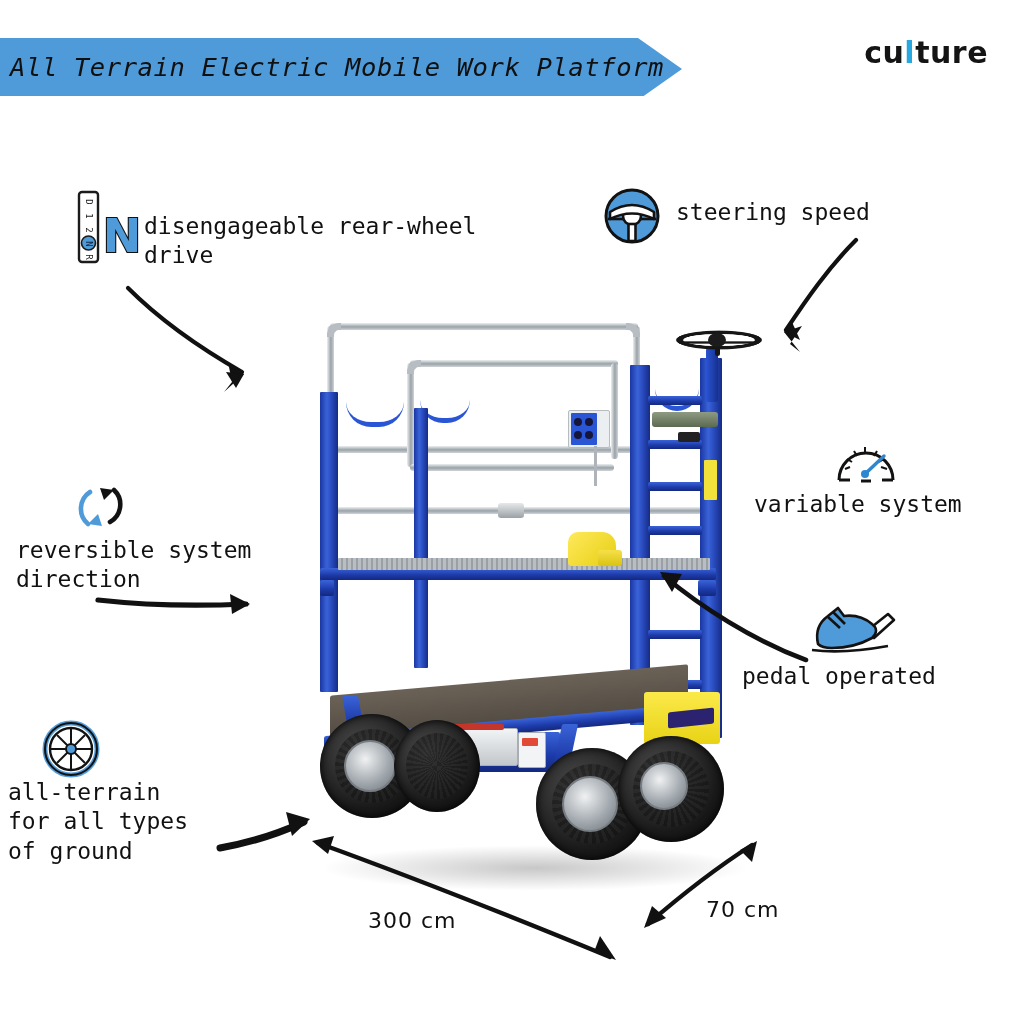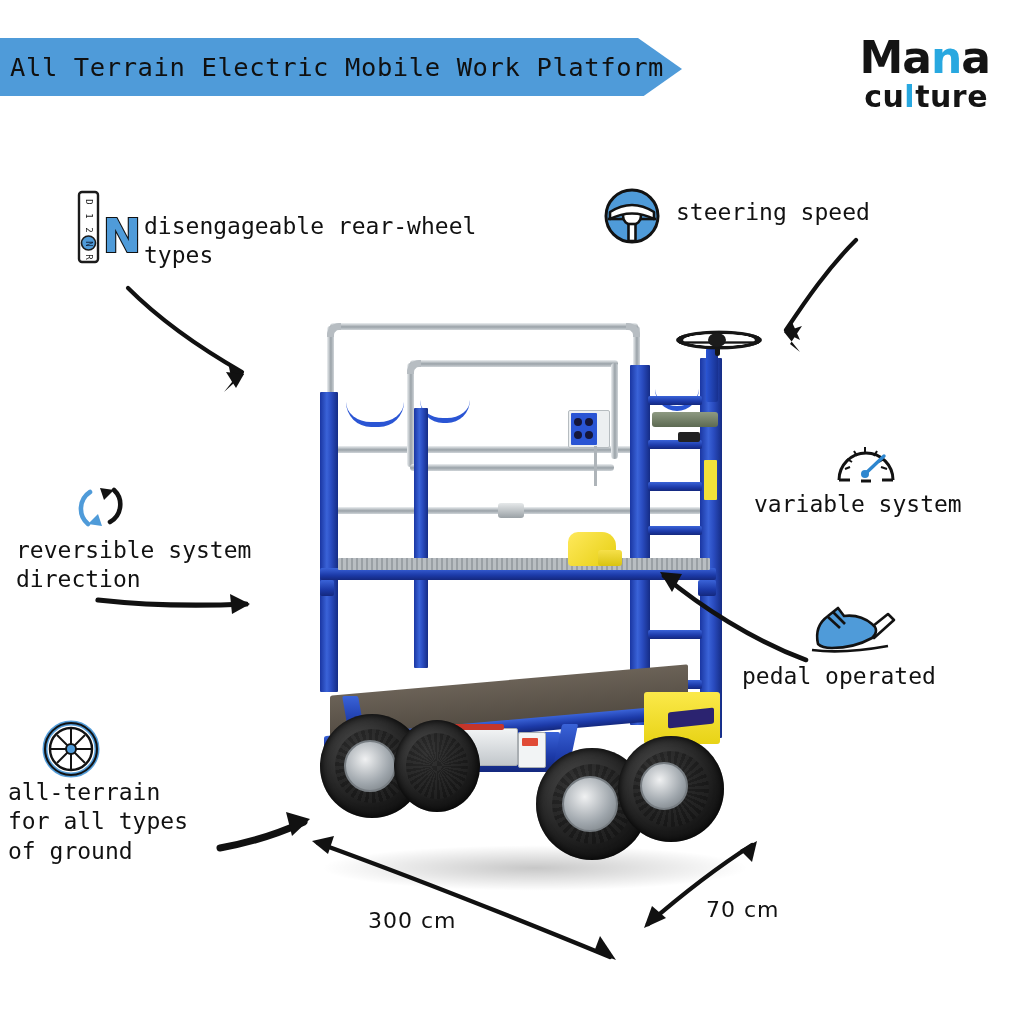--- a/index.html
+++ b/index.html
@@ -22,20 +22,21 @@
   #banner {
     position: absolute;
     left: 0;
     top: 38px;
     width: 682px;
     height: 58px;
     background: #4f9bd9;
     clip-path: polygon(0 0, 638px 0, 682px 31px, 638px 62px, 0 62px);
     display: flex;
     align-items: center;
+    font-style: italic;
   }
   #banner-title {
     font-size: 25.5px;
     letter-spacing: 0.6px;
     color: #101010;
     padding-left: 10px;
     white-space: nowrap;
     font-family: "DejaVu Sans Mono", "Liberation Mono", monospace;
   }
 
@@ -215,21 +216,20 @@
 </head>
 <body>
 
 <div id="page">
 
   <div id="banner">
     <div id="banner-title">All Terrain Electric Mobile Work Platform</div>
   </div>
 
   <div id="logo">
-    <div class="logo-top"><span>Ma</span><span class="cyan">n</span><span>a</span></div>
     <div class="logo-bottom"><span>cu</span><span class="cyan">l</span><span>ture</span></div>
   </div>
 
   <div id="photo">
 
     <div class="shadow-ground" style="left:20px; top:545px; width:430px; height:46px;"></div>
 
     <div class="rail-h" style="left:30px; top:23px; width:308px;"></div>
     <div class="rail-v" style="left:27px; top:26px; height:122px;"></div>
     <div class="rail-v" style="left:333px; top:26px; height:110px;"></div>
@@ -330,21 +330,21 @@
         <text x="12.5" y="57" text-anchor="middle" font-family="DejaVu Sans Mono, monospace" font-size="9" fill="#11243f" transform="rotate(90 12.5 54)">N</text>
         <text x="12.5" y="70" text-anchor="middle" font-family="DejaVu Sans Mono, monospace" font-size="9" fill="#1b1b1b" transform="rotate(90 12.5 67)">R</text>
       </svg>
     </div>
     <div class="icon-box" style="left:28px; top:20px; width:34px; height:48px;">
       <svg width="36" height="50" viewBox="0 0 36 50">
         <text x="18" y="42" text-anchor="middle" font-family="DejaVu Sans, sans-serif" font-size="46" font-weight="700" fill="#4f9bd9" stroke="#111" stroke-width="2.2" paint-order="stroke">N</text>
       </svg>
     </div>
     <div class="callout-label" style="position:absolute; left:68px; top:22px; width:380px;">disengageable rear-wheel
-types</div>
+drive</div>
   </div>
 
   <div class="callout" style="left:602px; top:186px;">
     <div class="icon-box" style="left:0; top:0; width:60px; height:60px;">
       <svg width="60" height="60" viewBox="0 0 60 60">
         <circle cx="30" cy="30" r="26" fill="#4f9bd9" stroke="#121212" stroke-width="3"></circle>
         <circle cx="30" cy="30" r="9" fill="#ffffff" stroke="#121212" stroke-width="2.6"></circle>
         <path d="M8 26 Q30 12 52 26 L52 33 Q30 22 8 33 Z" fill="#ffffff" stroke="#121212" stroke-width="2.6" stroke-linejoin="round"></path>
         <rect x="26.5" y="38" width="7" height="17" fill="#ffffff" stroke="#121212" stroke-width="2.6"></rect>
         <path d="M6 33 L22 33" stroke="#121212" stroke-width="2.6" fill="none"></path>

